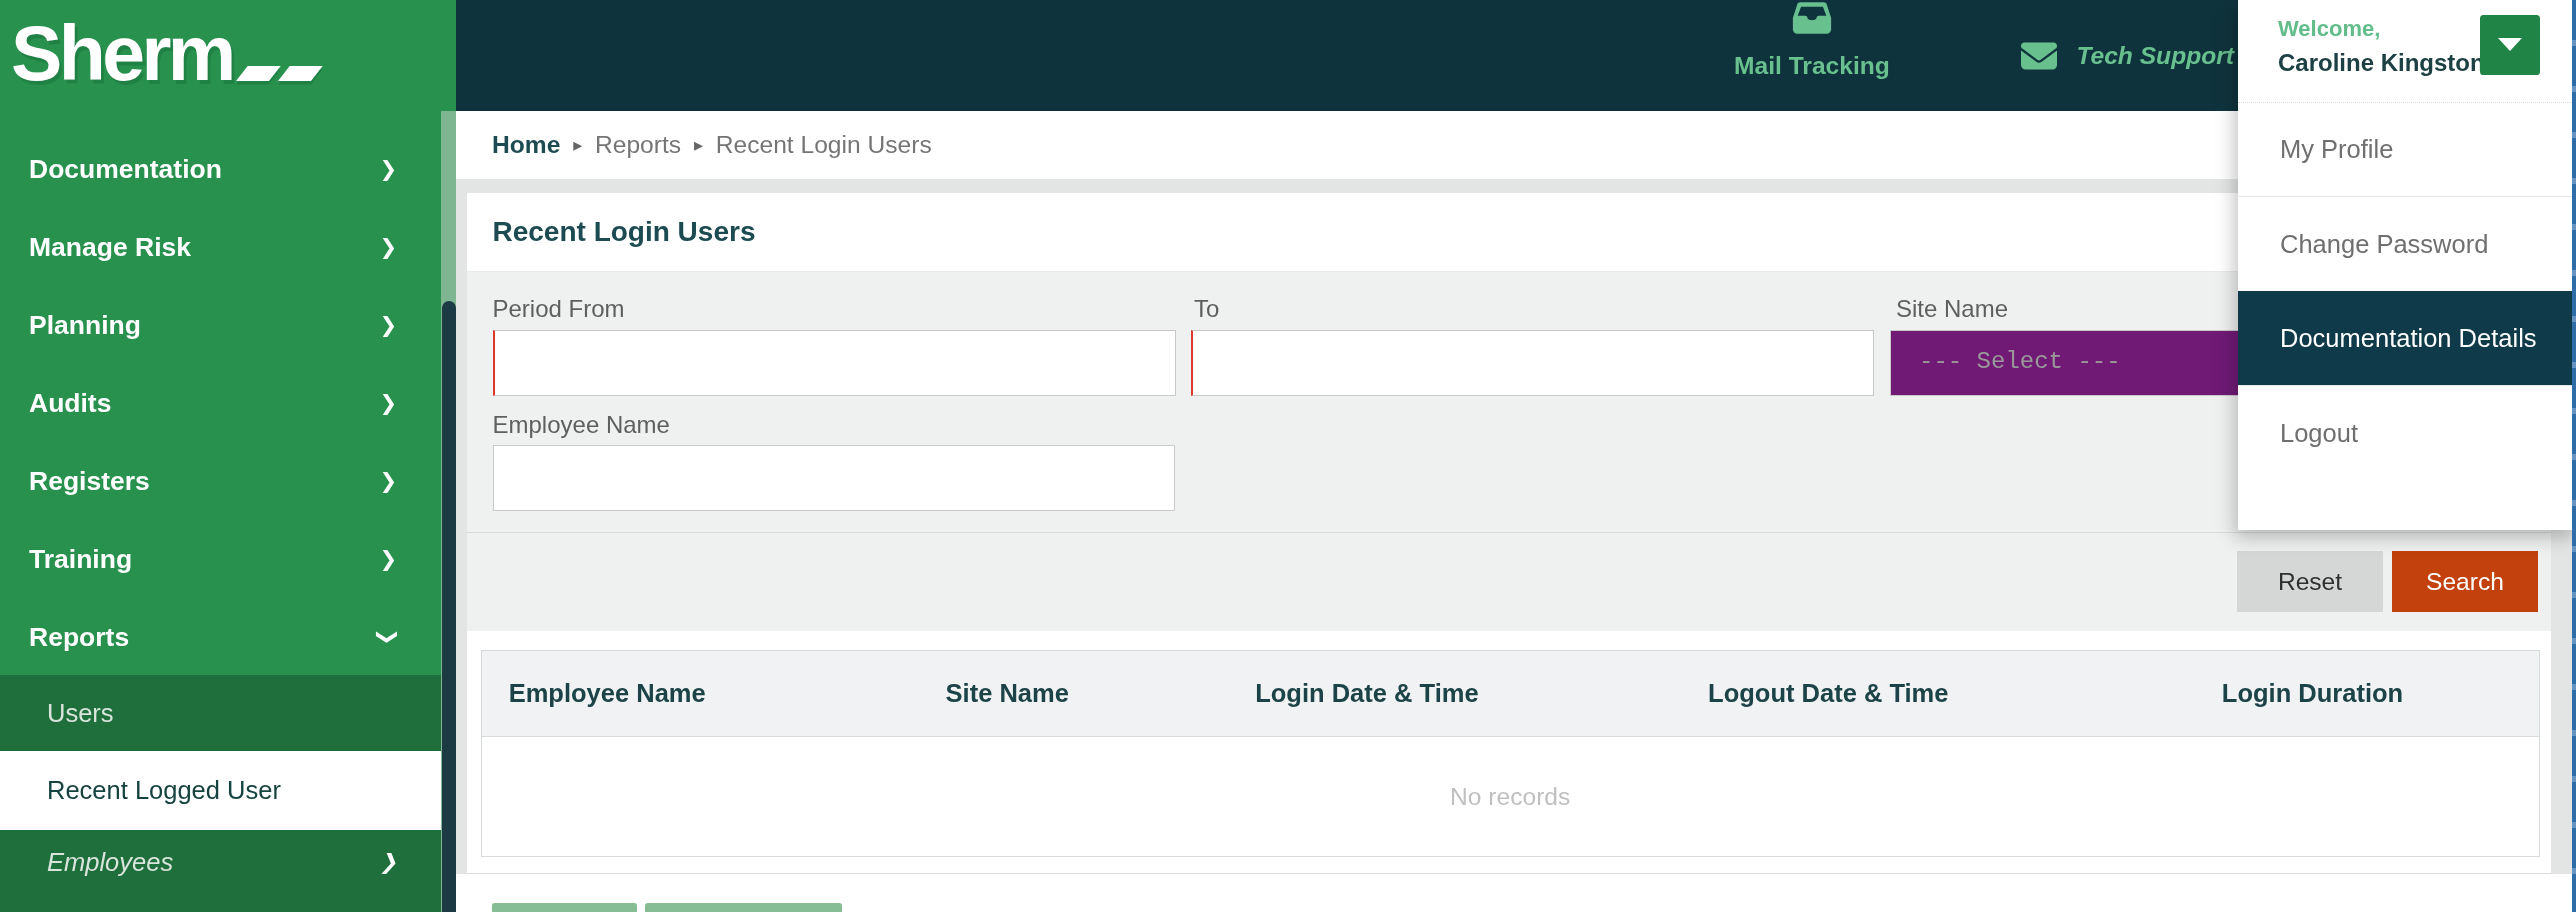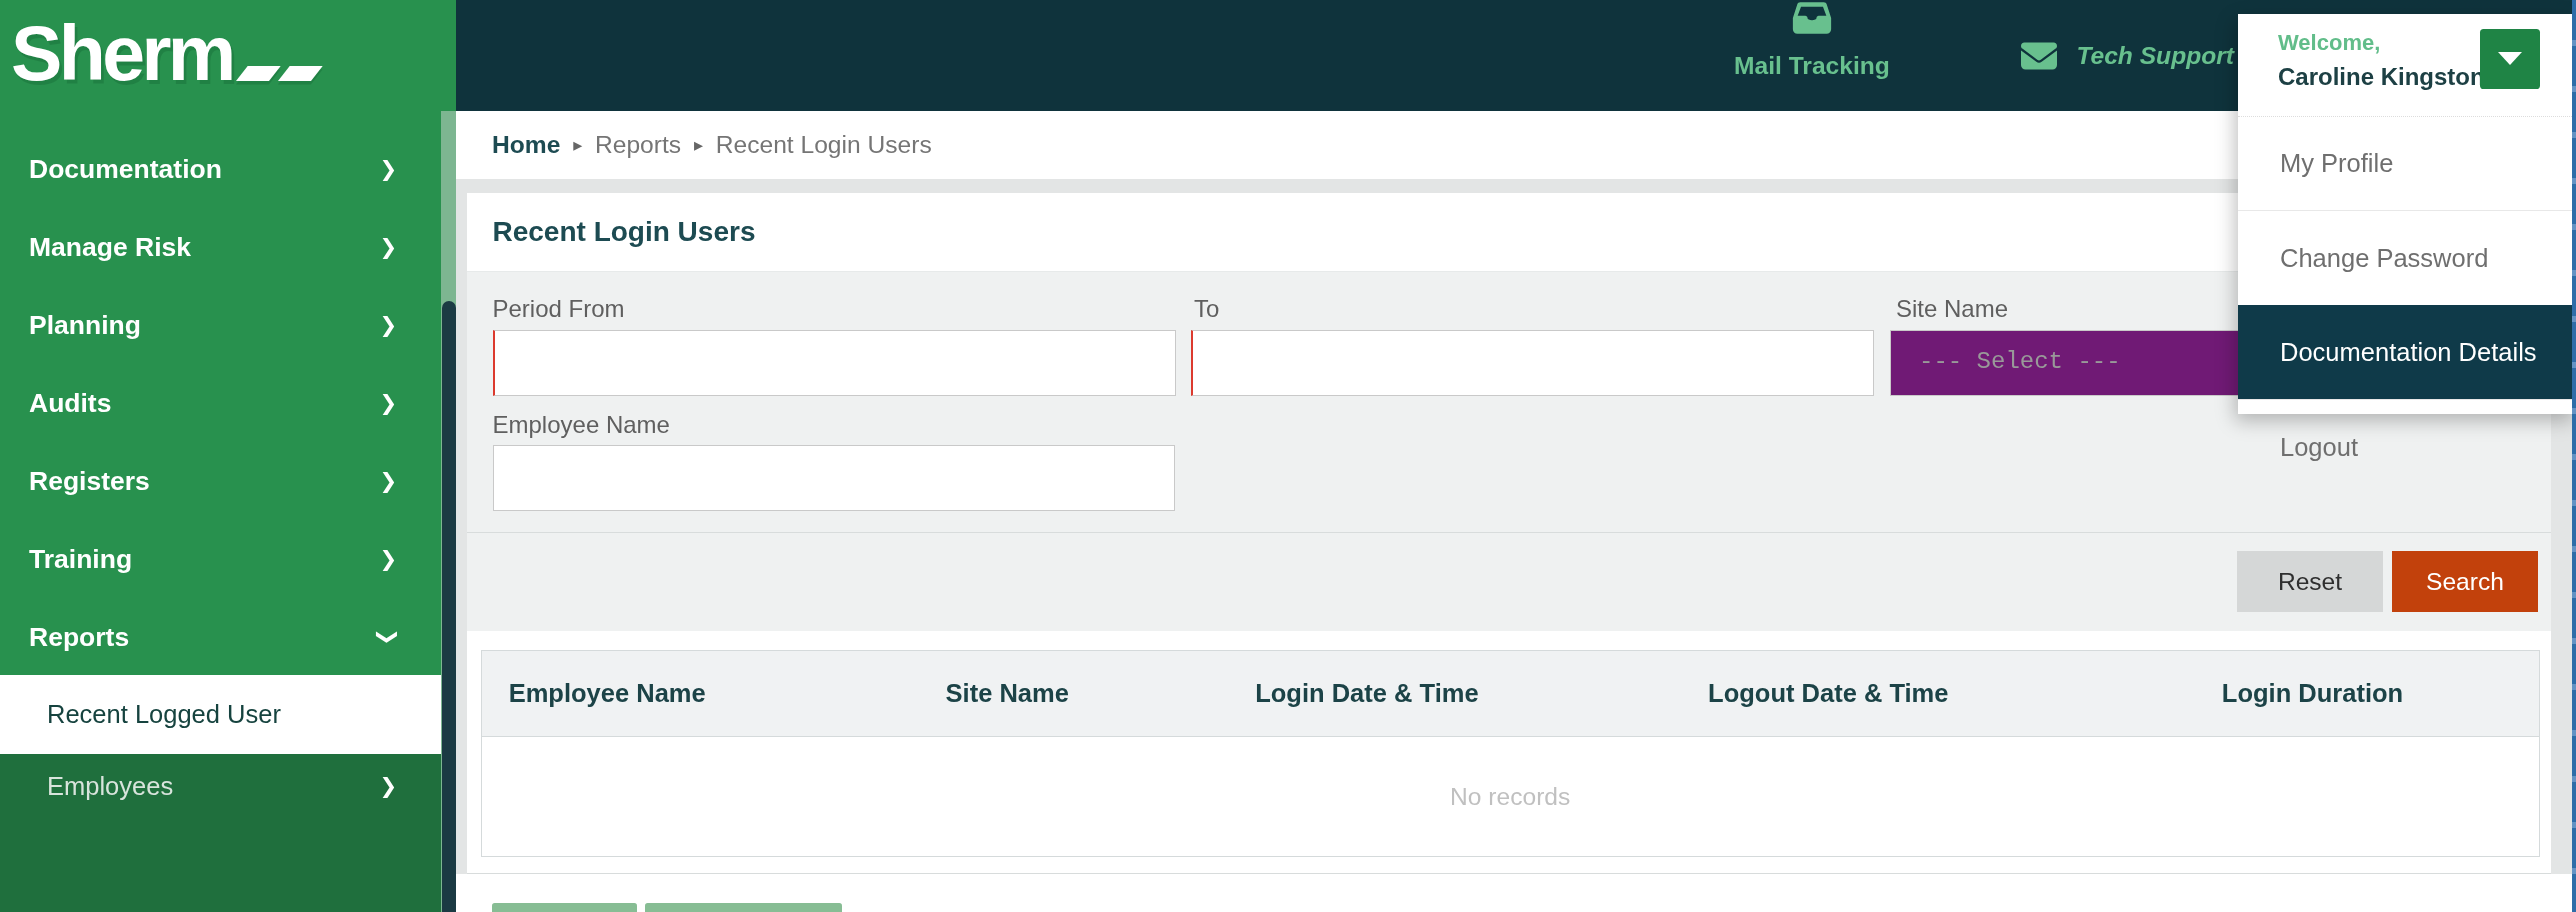--- a/index.html
+++ b/index.html
@@ -62,27 +62,27 @@
     transform:skewX(-38deg);box-shadow:2.7px 3.6px 0 rgba(0,60,30,0.18);}
   .nav{position:absolute;top:130px;left:0;width:441px;}
   .nav-item{height:78px;display:flex;align-items:center;justify-content:space-between;
     padding:0 44px 0 29px;color:#fff;font-size:26.5px;font-weight:600;cursor:pointer;}
   .chev{font-size:21px;font-weight:400;color:#fff;}
   .chev.down{transform:rotate(90deg);}
   .submenu{position:absolute;top:675px;left:0;width:441px;height:237px;background:#1f6f3d;}
   .sub-item{height:76px;display:flex;align-items:center;justify-content:space-between;
     padding:0 44px 0 47px;color:#d8e4dc;font-size:25.5px;cursor:pointer;}
   .sub-item.active{background:#fff;color:#16433f;height:79px;font-weight:500;}
-  .sub-item.emp{height:64px;}
+  .sub-item.emp{height:64px;font-style:italic;}
   .sb-track{left:441px;top:111px;width:14.6px;height:801px;background:#7db691;z-index:6;}
   .sb-thumb{left:442px;top:301px;width:13.7px;height:611px;background:#1b3a43;
     border-radius:7.3px 7.3px 0 0;z-index:7;cursor:pointer;}
 
   
-  .panel{left:2238px;top:14px;width:338px;height:400px;background:#fff;
+  .panel{left:2238px;top:0;width:338px;height:530px;background:#fff;
     box-shadow:-2.7px 7.3px 18px rgba(0,0,0,0.25);z-index:20;}
   .user-area{position:relative;height:102px;border-bottom:0.9px dotted #ddd;}
   .welcome{position:absolute;left:40px;top:16.4px;font-size:22px;font-weight:700;color:#62bd8a;}
   .uname{position:absolute;left:40px;top:49px;font-size:24px;font-weight:600;color:#1d4044;}
   .caret-btn{position:absolute;left:242px;top:14.6px;width:60px;height:60px;background:#1f8445;
     border-radius:3.6px;display:flex;align-items:center;justify-content:center;cursor:pointer;}
   .caret{width:0;height:0;border-left:12px solid transparent;border-right:12px solid transparent;
     border-top:13.7px solid #fff;}
   .menu{position:absolute;top:102px;left:0;width:100%;}
   .menu-item{height:94px;display:flex;align-items:center;padding-left:42px;font-size:25.5px;
@@ -192,20 +192,23 @@
       <div class="nav-item">
         <span>Training</span>
         <span class="chev">❯</span>
       </div>
       <div class="nav-item">
         <span>Reports</span>
         <span class="chev down">❯</span>
       </div>
     </div>
     <div class="submenu">
+      <div class="sub-item">
+        <span>Users</span>
+      </div>
       <div class="sub-item active">
         <span>Recent Logged User</span>
       </div>
       <div class="sub-item emp">
         <span>Employees</span>
         <span class="chev">❯</span>
       </div>
     </div>
   </div>
   <div class="abs sb-track"></div>

